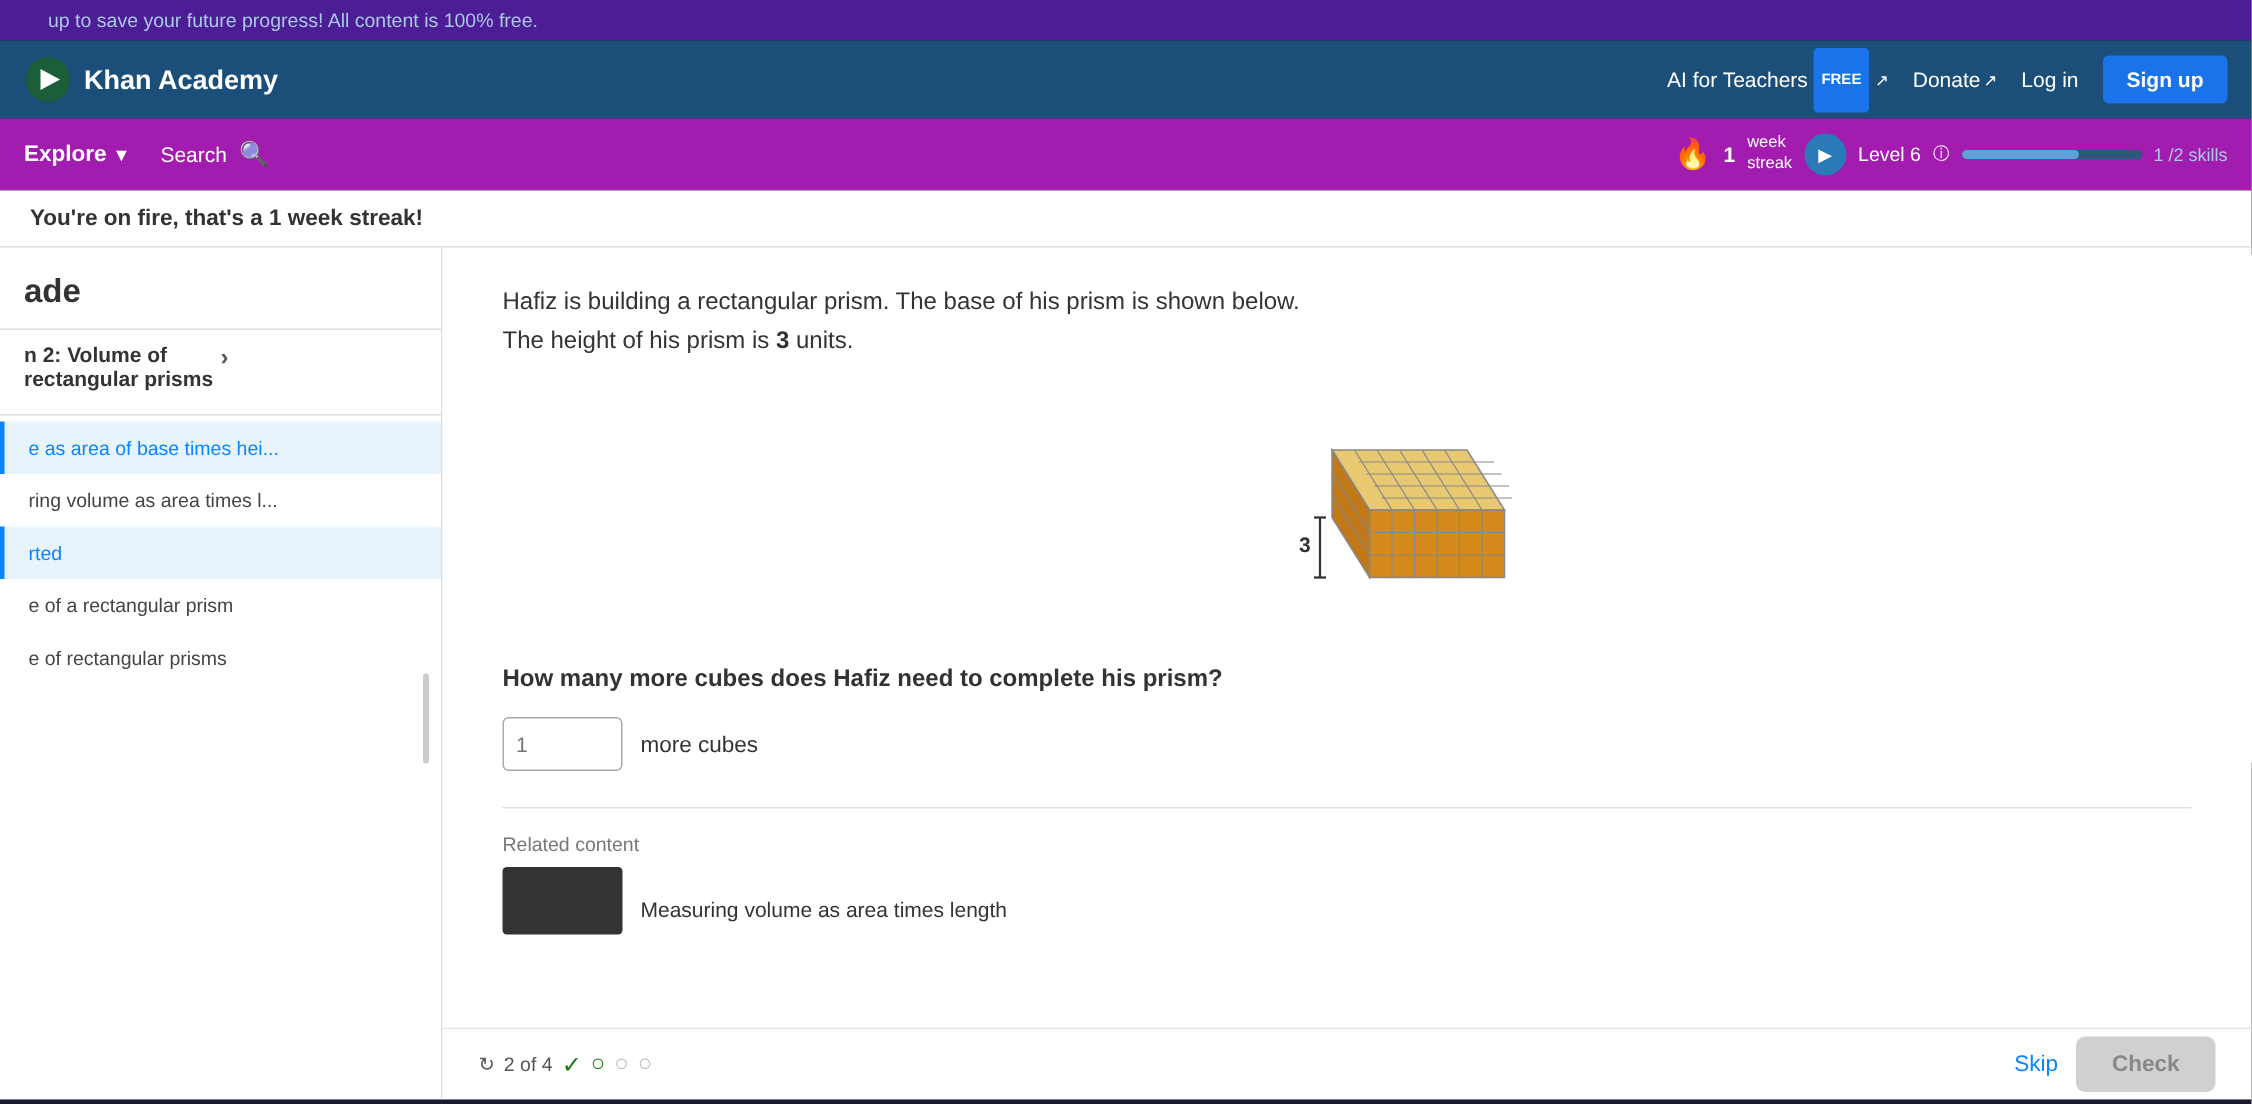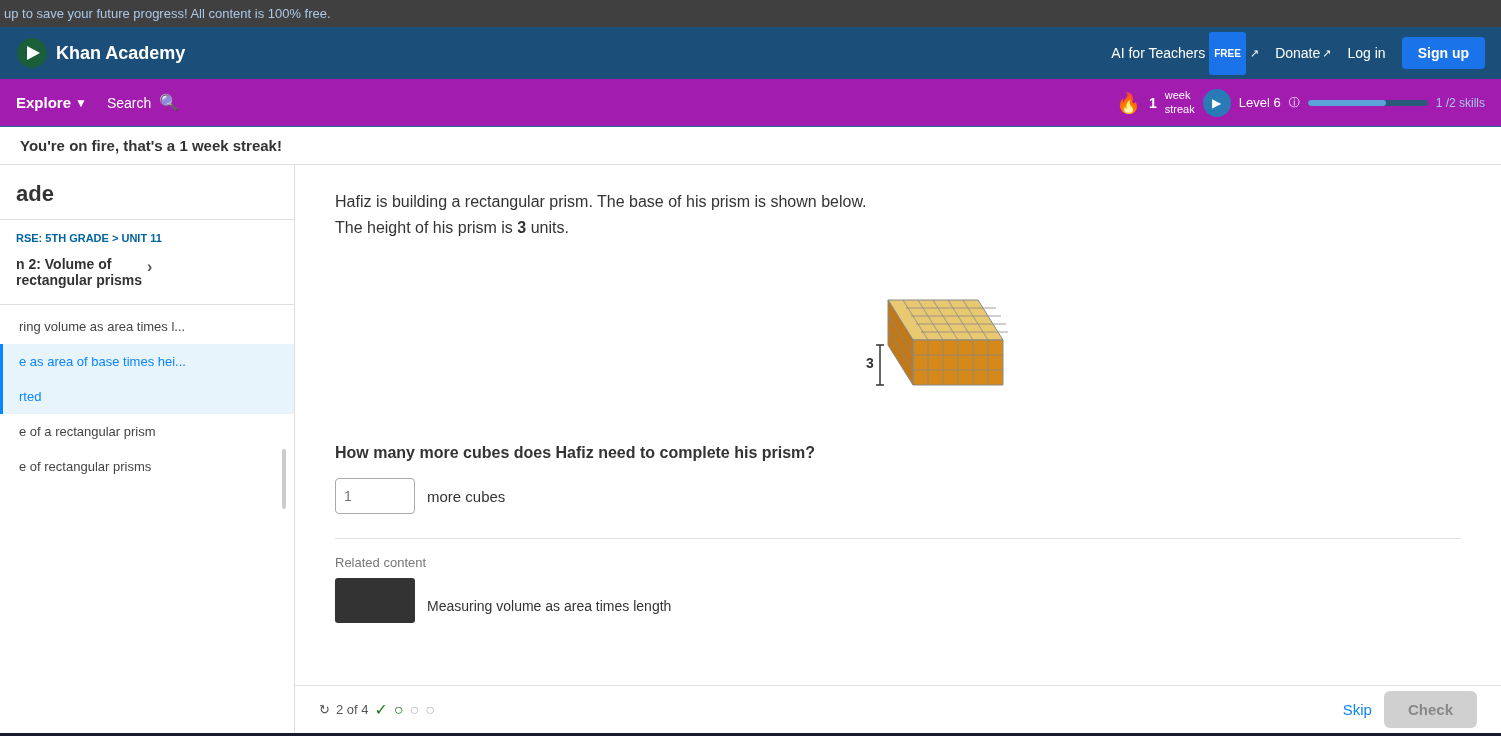--- a/index.html
+++ b/index.html
@@ -1,23 +1,23 @@
 <!DOCTYPE html>
 <html><head>
   <meta charset="utf-8">
   <style>
     * { box-sizing: border-box; margin: 0; padding: 0; }
     body { font-family: -apple-system, BlinkMacSystemFont, 'Segoe UI', sans-serif; background: #1a1a2e; overflow: hidden; }
 
     
     .notification-bar {
-      background: #404040;
+      background: #4c1d95;
       color: #aac8e8;
       font-size: 13px;
-      padding: 6px 4px;
+      padding: 6px 32px;
       display: flex;
       align-items: center;
     }
 
     
     .main-header {
       background: #1b4f7a;
       display: flex;
       align-items: center;
       padding: 0 16px;
@@ -460,33 +460,32 @@
 <div class="streak-notification">
   <span>You're on fire, that's a 1 week streak!</span>
 </div>
 
 <div class="content-area">
 
   <div class="sidebar">
     <div class="sidebar-grade">ade</div>
     <div class="sidebar-divider"></div>
 
-    <div class="sidebar-unit-header">RSE: 5TH GRADE &gt; UNIT 11</div>
     <div class="sidebar-unit-title">
       <span>n 2: Volume of rectangular prisms</span>
       <span class="chevron">›</span>
     </div>
 
     <div class="sidebar-divider"></div>
 
+    <div class="sidebar-item active">
+      <span>e as area of base times hei...</span>
+    </div>
     <div class="sidebar-item">
       <span>ring volume as area times l...</span>
-    </div>
-    <div class="sidebar-item active">
-      <span>e as area of base times hei...</span>
     </div>
     <div class="sidebar-item active">
       <span>rted</span>
     </div>
     <div class="sidebar-item">
       <span>e of a rectangular prism</span>
     </div>
     <div class="sidebar-item">
       <span>e of rectangular prisms</span>
     </div>

